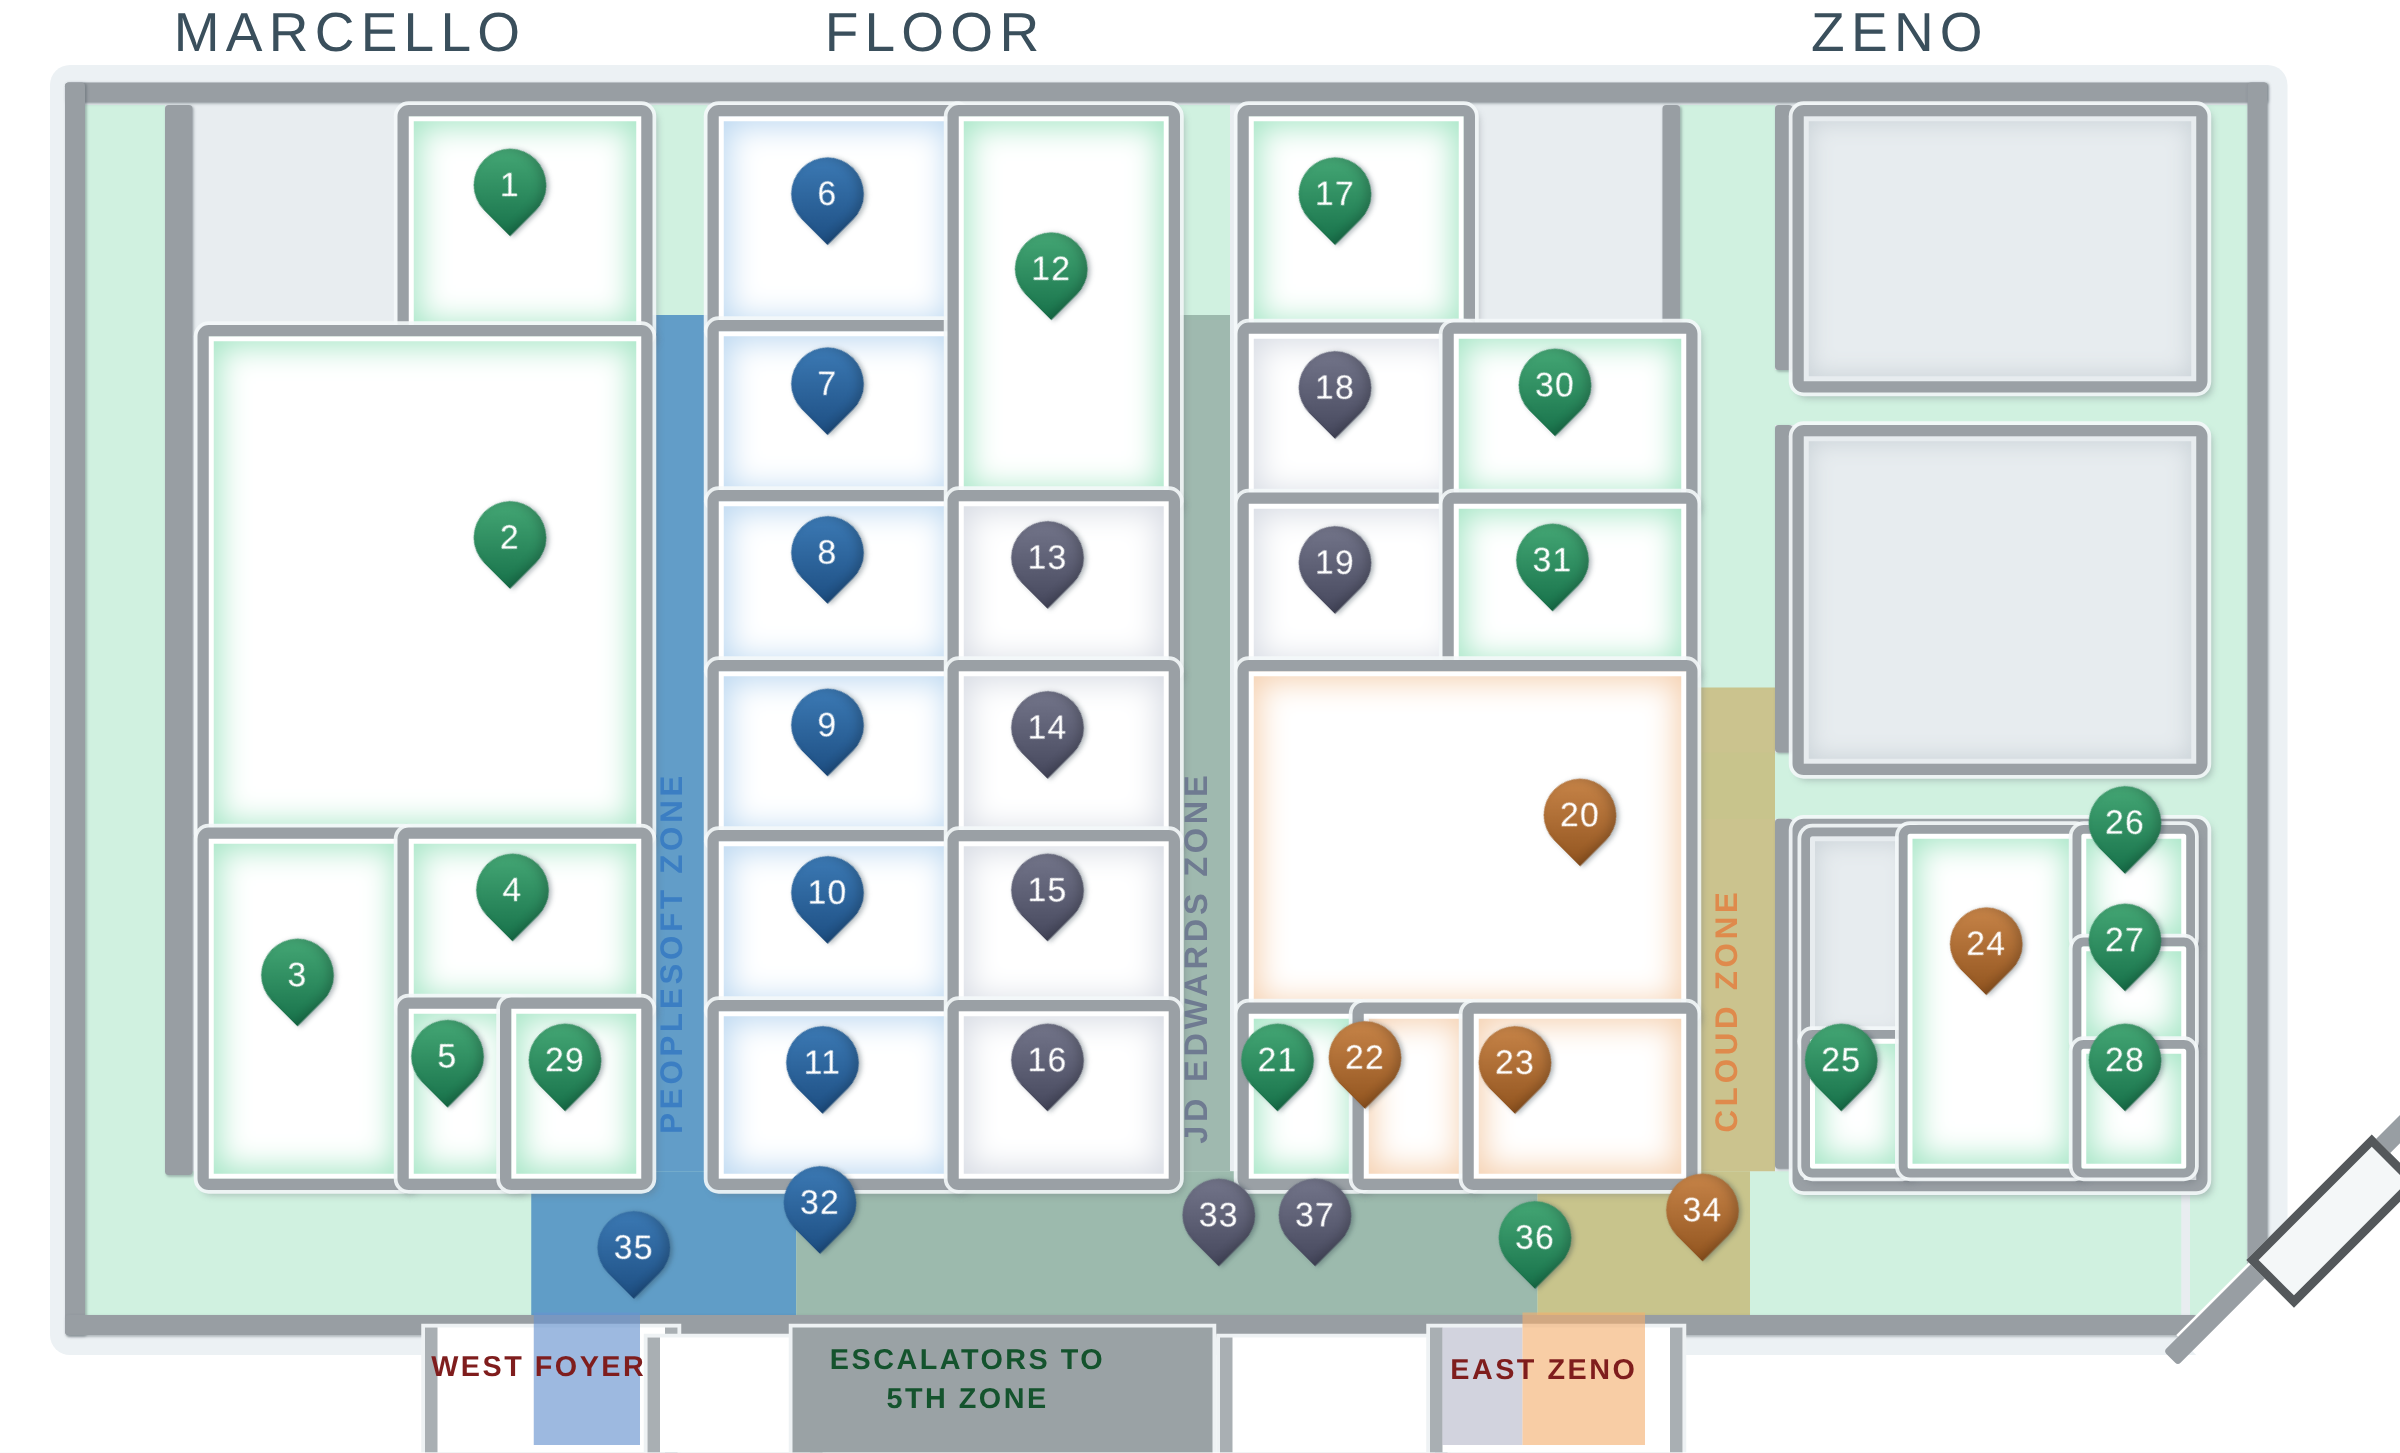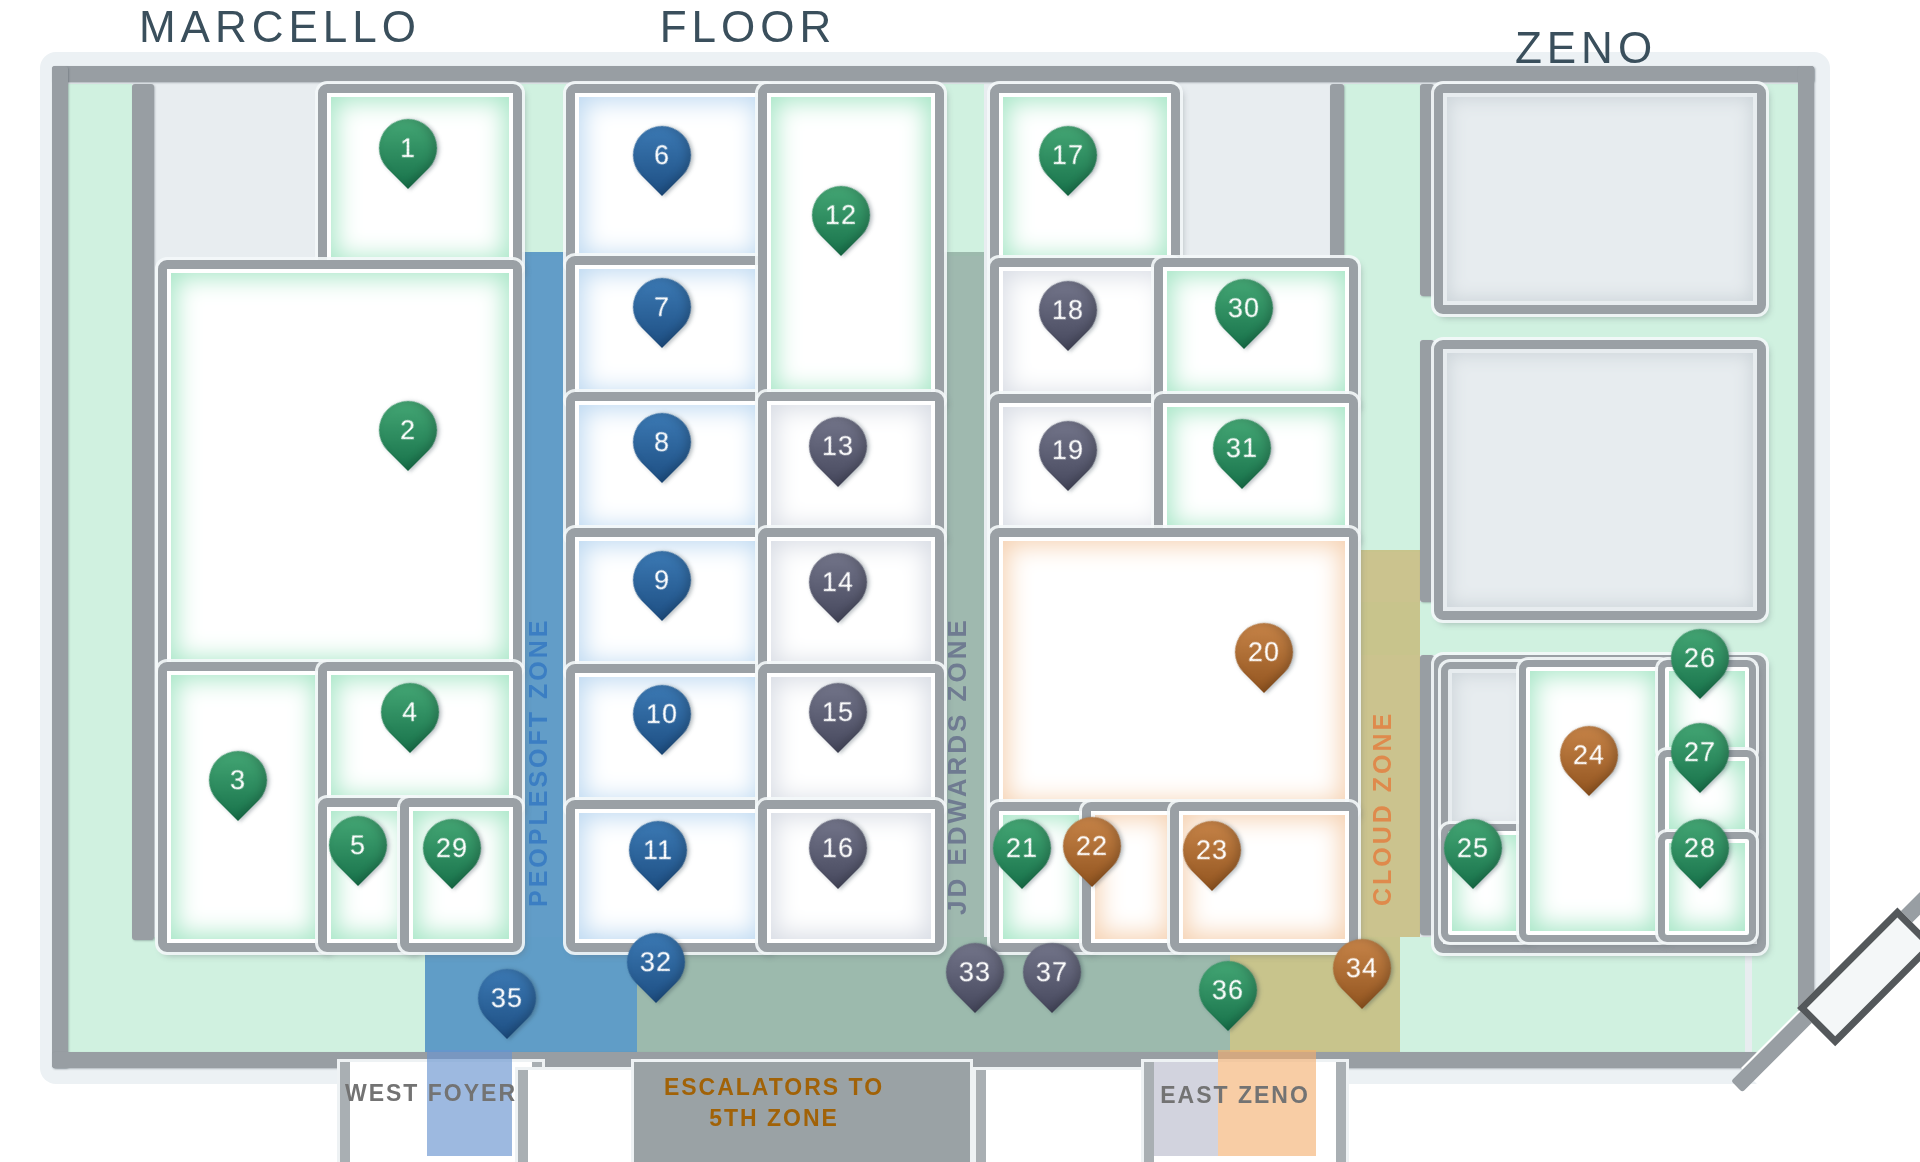--- a/index.html
+++ b/index.html
@@ -50,24 +50,24 @@
   
   .section-title{position:absolute;top:2px;transform:translateX(-50%);font-size:44px;letter-spacing:5px;
     color:#3a4f5c;z-index:55;font-weight:400;white-space:nowrap;}
   
   .vlabel{position:absolute;writing-mode:vertical-rl;transform:rotate(180deg);display:flex;align-items:center;
     justify-content:center;font-weight:bold;letter-spacing:3px;z-index:40;font-size:25px;white-space:nowrap;}
   #label-peoplesoft{left:516px;top:612px;width:44px;height:300px;color:#3b7ec3;}
   #label-jdedwards{left:935px;top:582px;width:44px;height:368px;color:#6f7b91;font-size:26px;}
   #label-cloud{left:1360px;top:688px;width:44px;height:240px;color:#df8a4c;}
   
-  .floor-label{position:absolute;text-align:center;font-size:23px;letter-spacing:2px;color:#737373;
+  .floor-label{position:absolute;text-align:center;font-size:23px;letter-spacing:2px;color:#7f1d1d;
     z-index:55;font-weight:600;}
   #west-foyer-label{left:340px;top:1080px;width:182px;}
-  #escalators-label{left:634px;top:1072px;width:280px;line-height:31px;color:#a16207;}
+  #escalators-label{left:634px;top:1072px;width:280px;line-height:31px;color:#14532d;}
   #east-foyer-label{left:1144px;top:1082px;width:182px;}
 </style>
 </head>
 <body>
 
 <div id="map-stage">
 
   <div class="abs" id="outer-rim"></div>
   <div class="abs" id="floor-base"></div>
 
@@ -86,21 +86,21 @@
   <div id="escalator-box" style="left:634px;top:1062px;width:336px;height:100px;"></div>
   <div class="fbox" style="left:976px;top:1070px;width:162px;height:92px;"></div>
   <div class="fbox" style="left:1144px;top:1062px;width:182px;height:100px;"></div>
 
   <div class="abs" id="corner-mask"></div>
   <div class="abs" id="corner-wall"></div>
   <div class="abs" id="corner-door"></div>
 
   <div class="section-title" style="left:280px;">MARCELLO</div>
   <div class="section-title" style="left:748px;">FLOOR</div>
-  <div class="section-title" style="left:1586px;margin-top:21px;">ZENO</div>
+  <div class="section-title" style="left:1520px;">ZENO</div>
 
   <div class="vlabel" id="label-peoplesoft">PEOPLESOFT ZONE</div>
   <div class="vlabel" id="label-jdedwards">JD EDWARDS ZONE</div>
   <div class="vlabel" id="label-cloud">CLOUD ZONE</div>
 
   <div class="floor-label" id="west-foyer-label">WEST FOYER</div>
   <div class="floor-label" id="escalators-label">
     <div>ESCALATORS TO</div>
     <div>5TH ZONE</div>
   </div>

